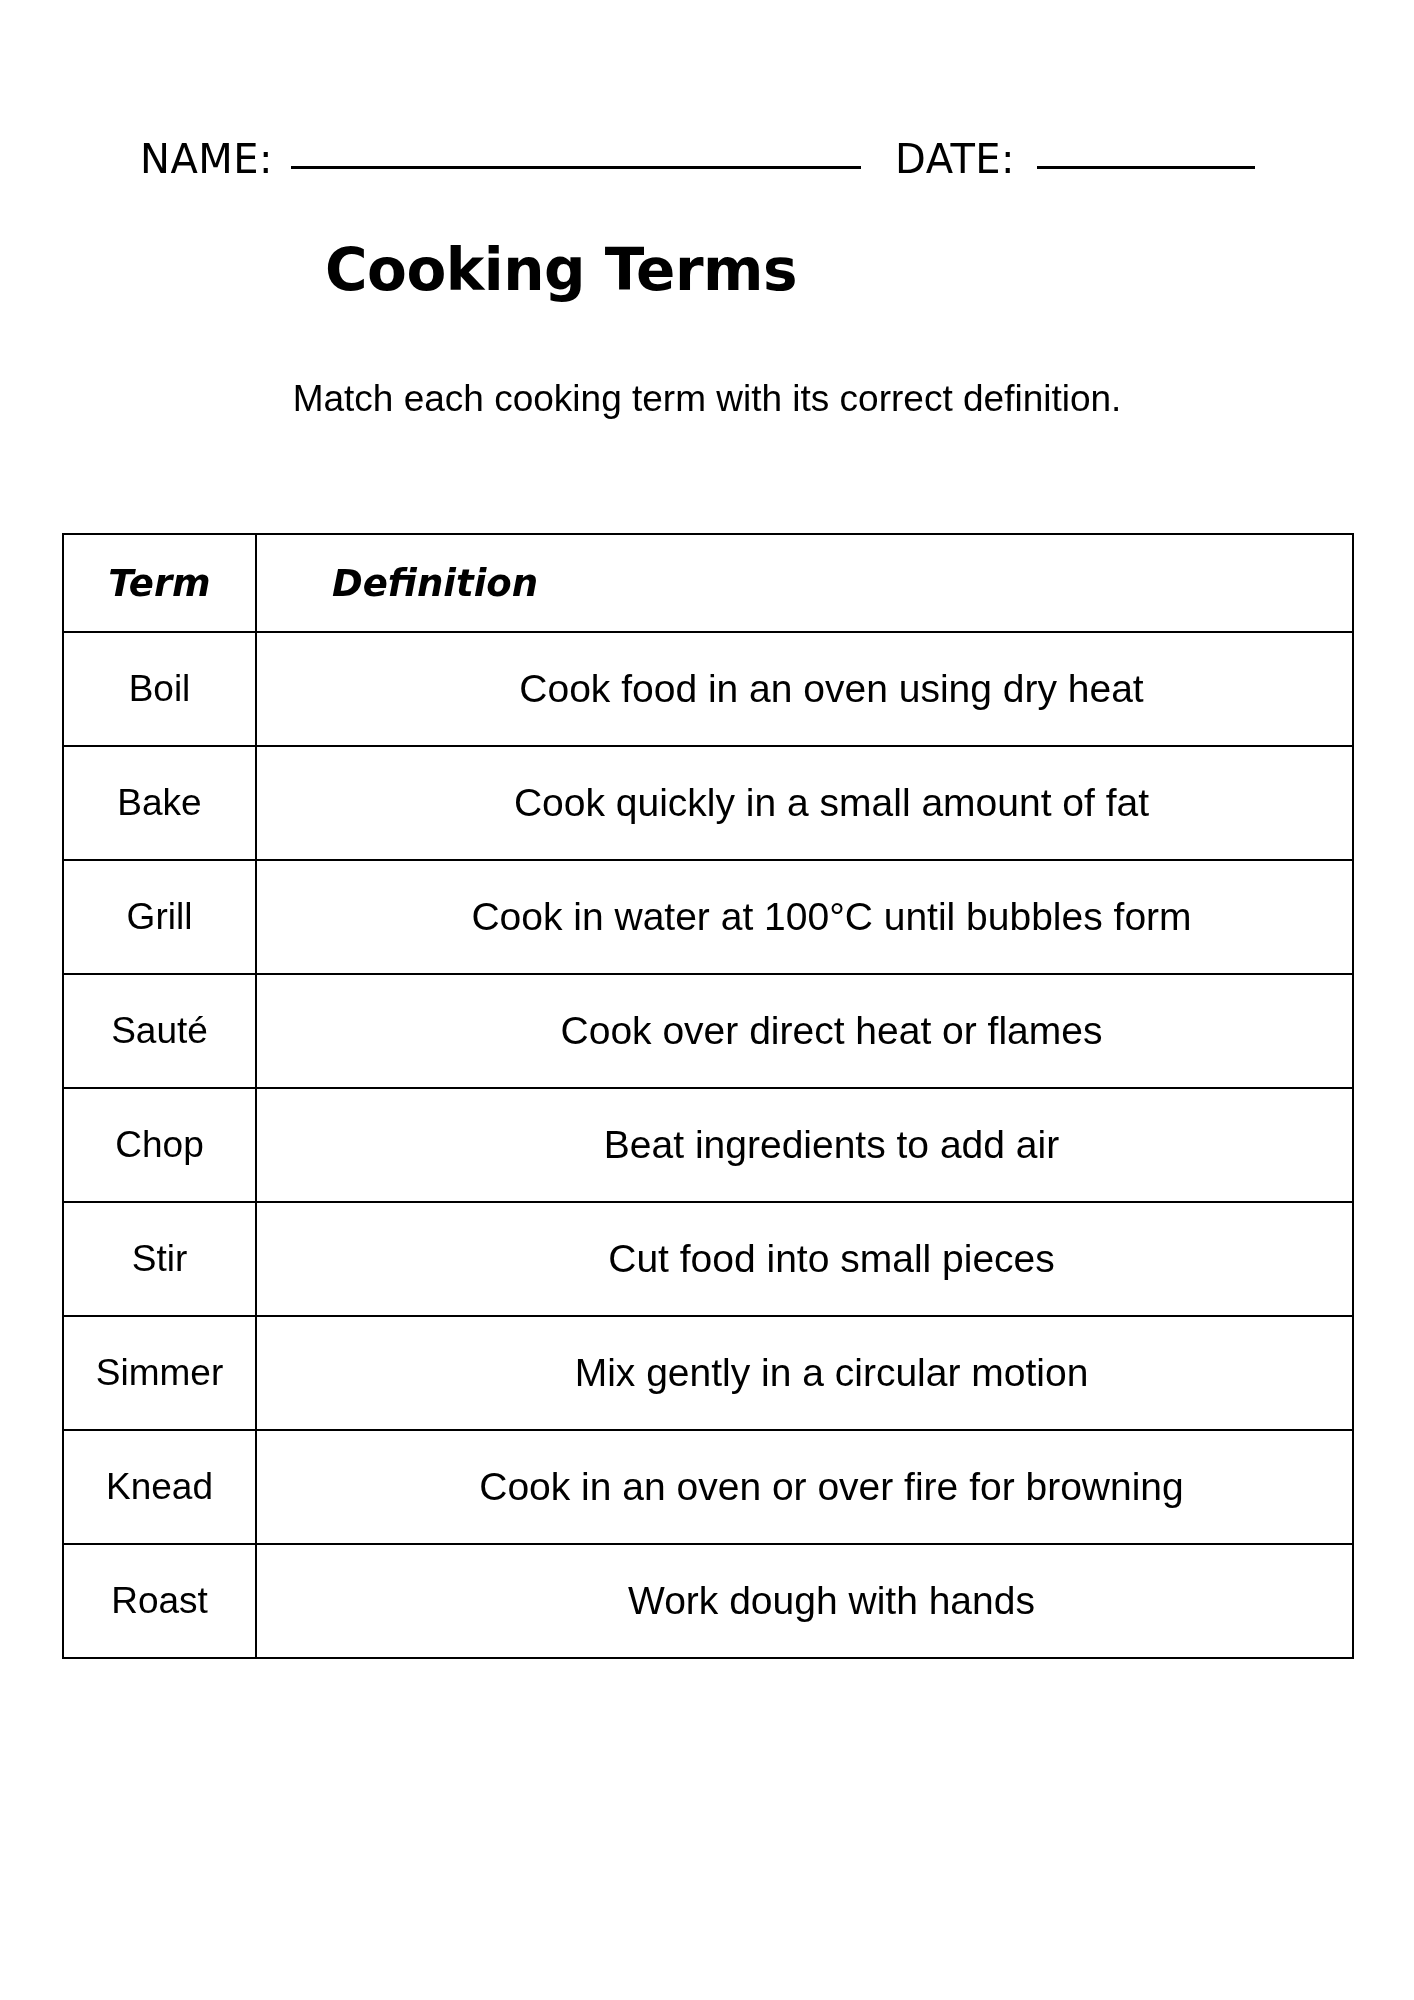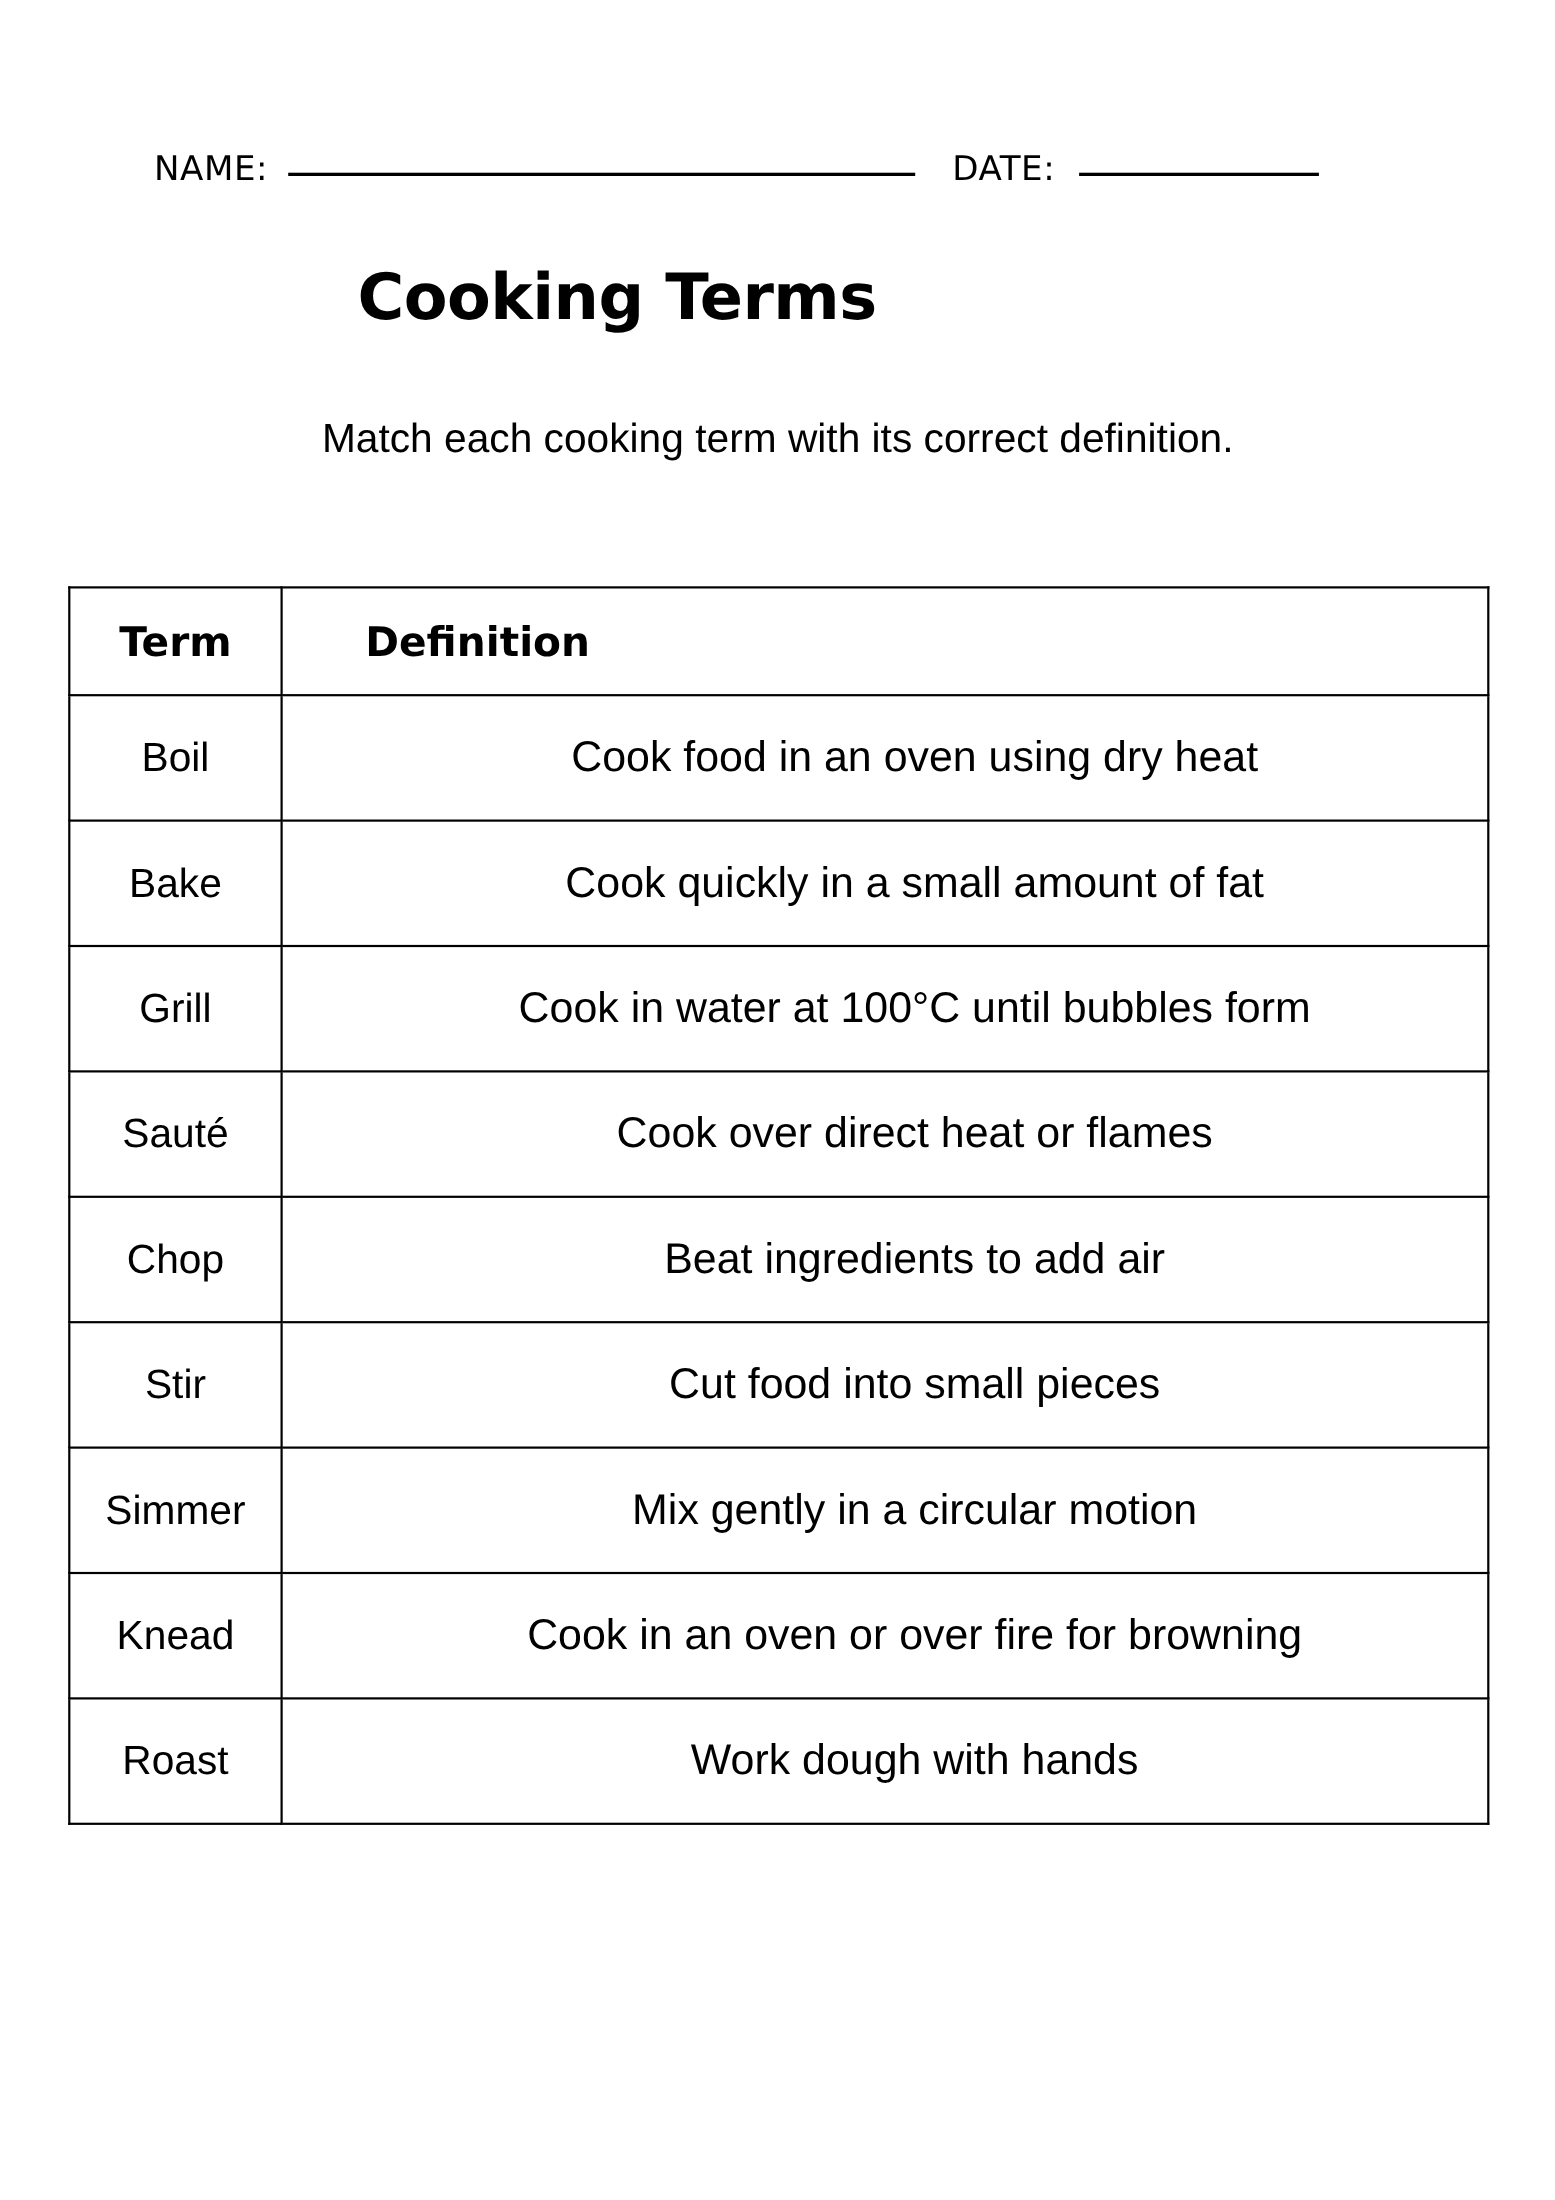--- a/index.html
+++ b/index.html
@@ -26,21 +26,21 @@
   
   .meta-row {
     position: absolute;
     left: 140px;
     top: 136px;
     width: 1125px;
     display: flex;
     align-items: baseline;
   }
   .meta-label {
-    font-size: 31px;
+    font-size: 40px;
     letter-spacing: 0.5px;
     font-weight: 400;
     white-space: nowrap;
     font-family: "DejaVu Sans", sans-serif;
   }
   .rule {
     border-bottom: 3px solid #000;
     height: 0;
     position: relative;
     top: -4px;
@@ -98,20 +98,21 @@
     vertical-align: middle;
   }
   .col-term   { width: 193px; }
   .col-def    { width: 1097px; }
 
   .match-table thead th {
     height: 96px;
     font-size: 37px;
     font-weight: 700;
     font-family: "DejaVu Sans", sans-serif;
+    font-style: italic;
   }
   th.term-head {
     text-align: center;
   }
   th.def-head {
     text-align: left;
     padding-left: 75px;
     margin-left: 44px;
   }
 

